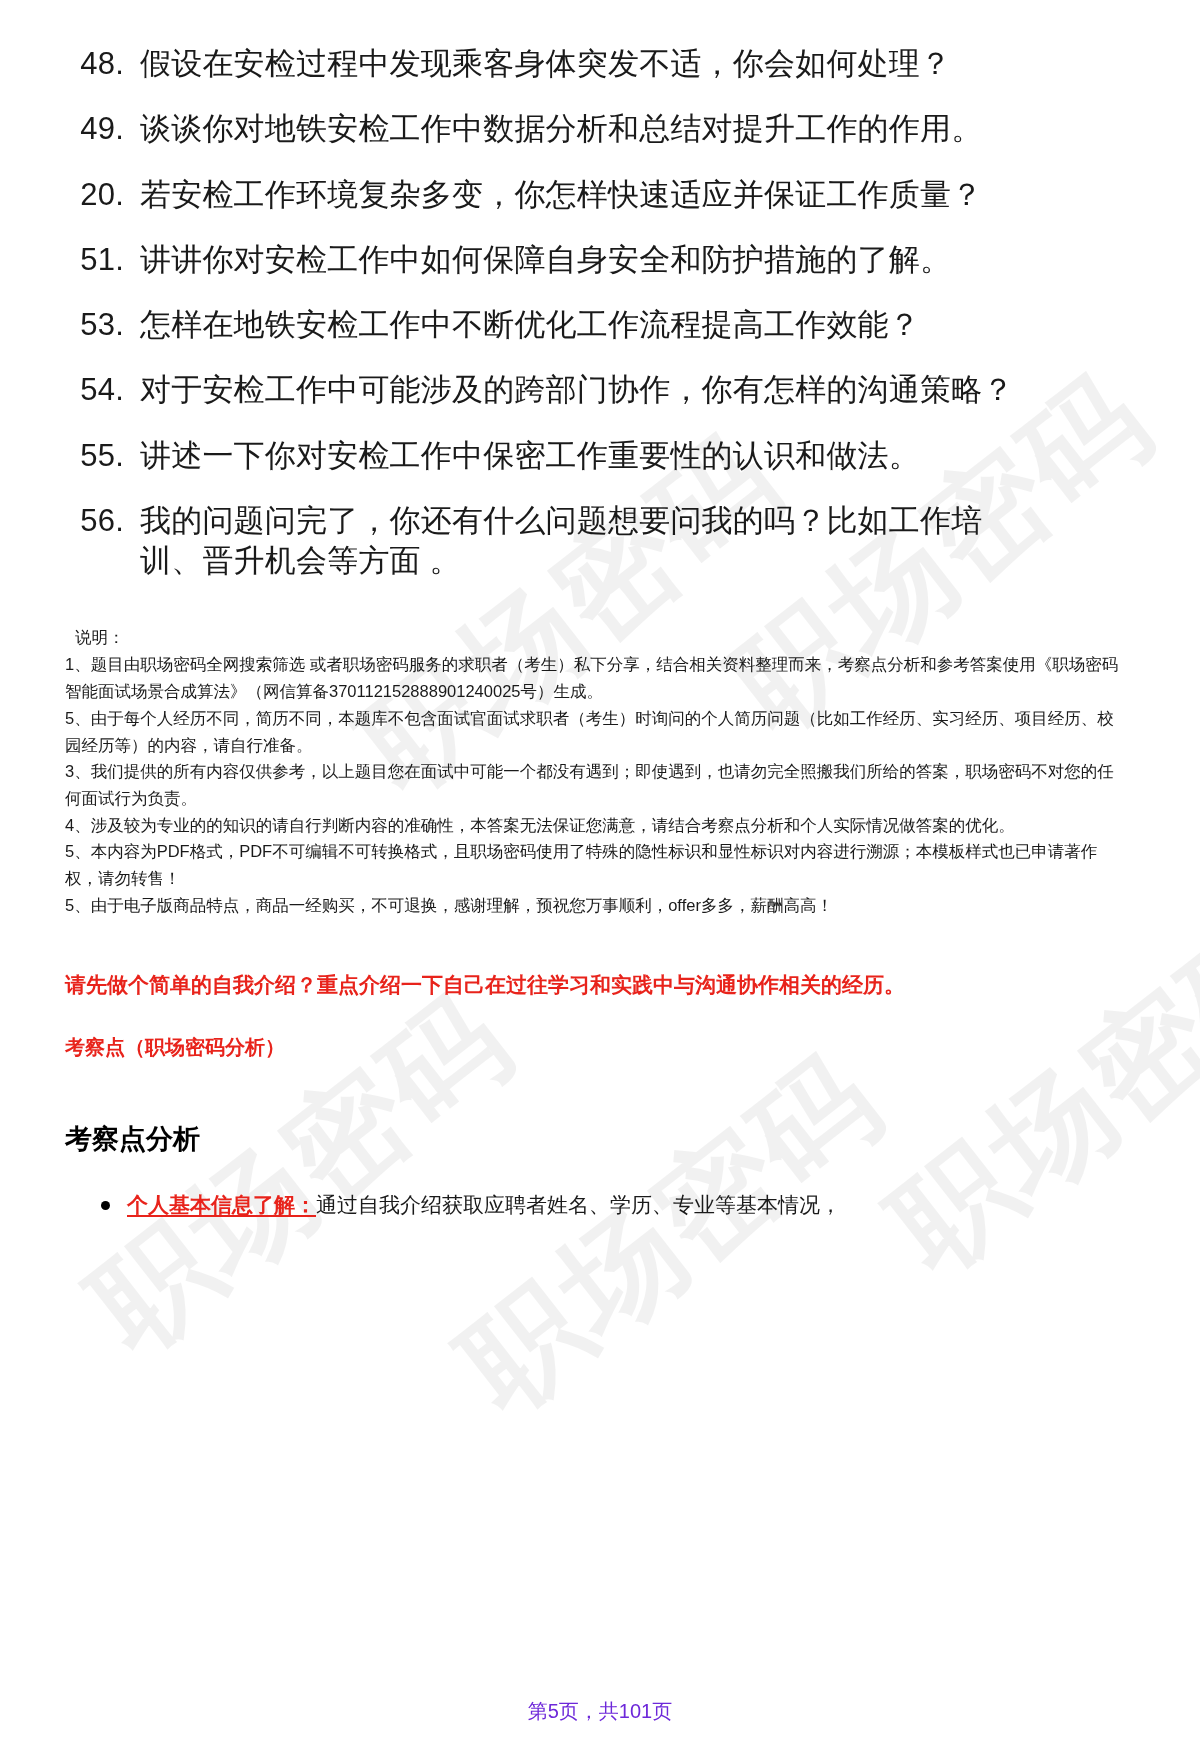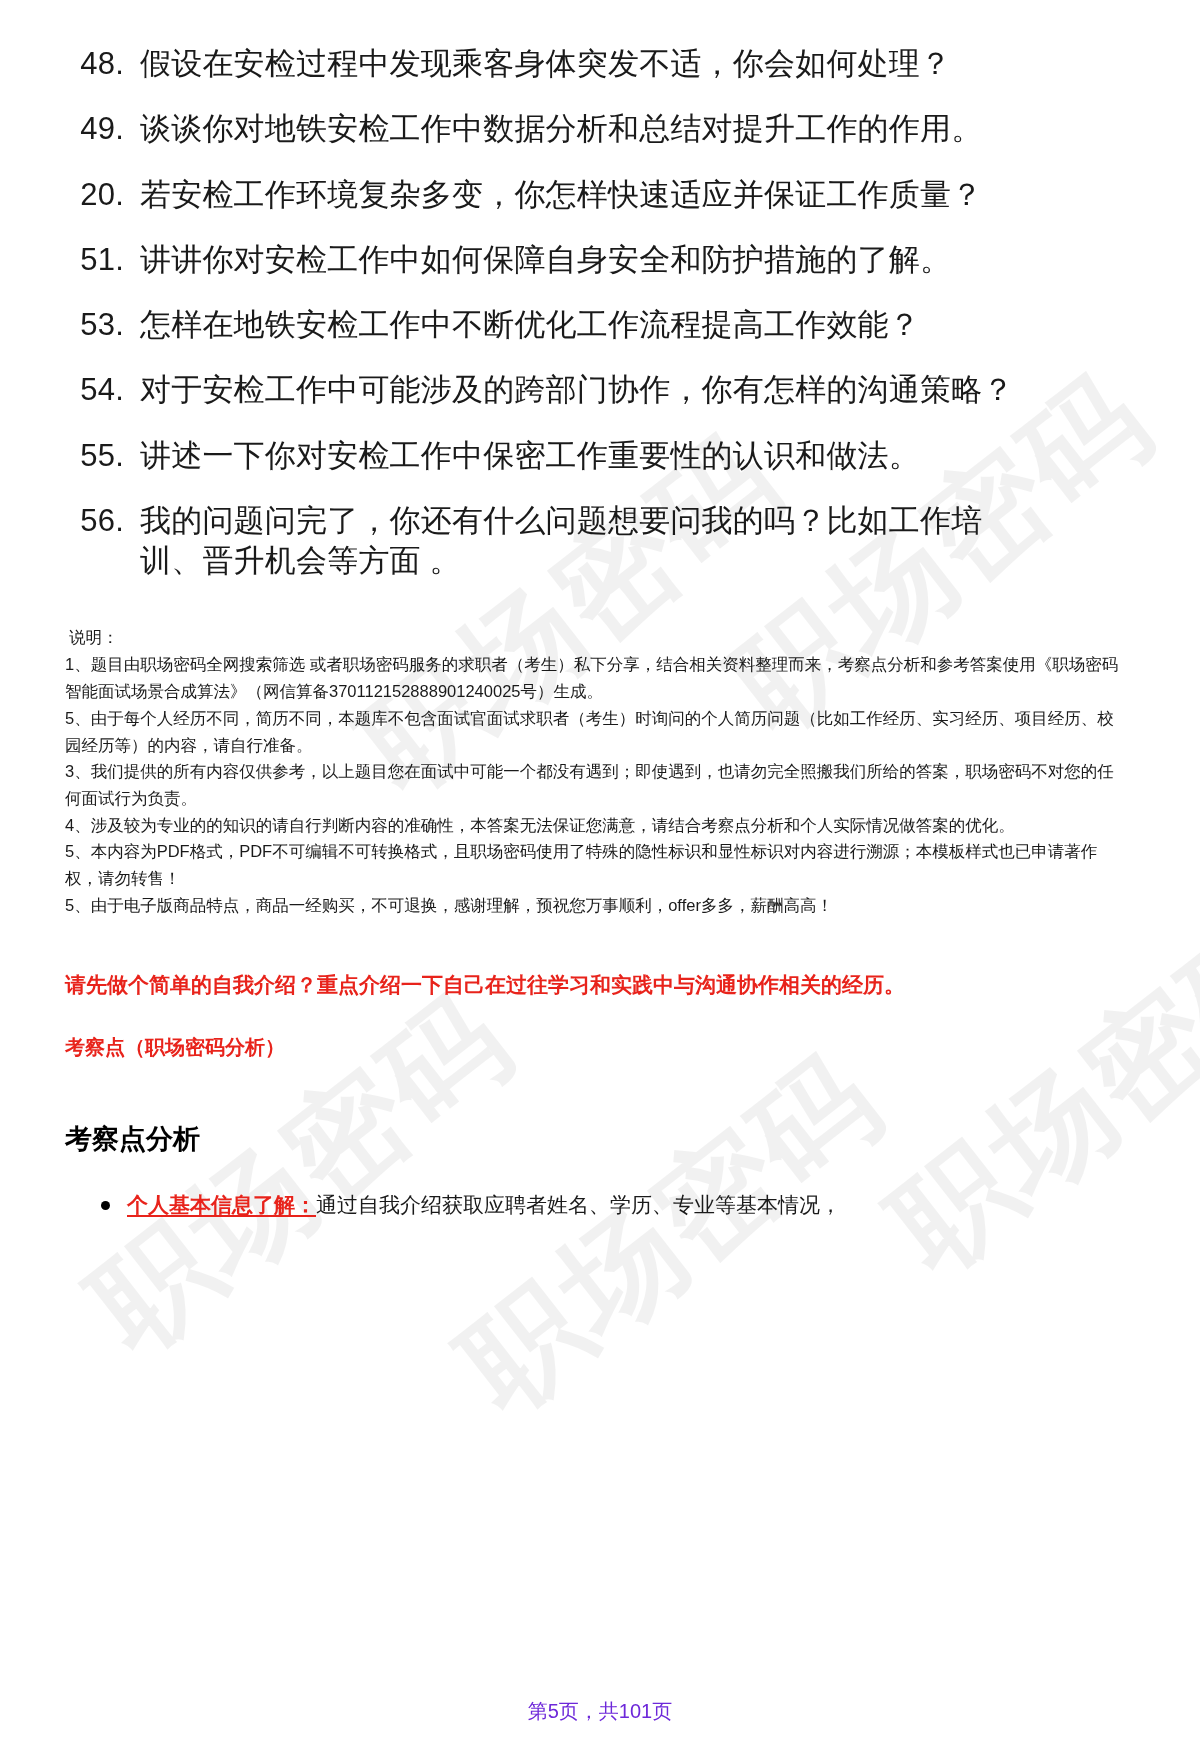--- a/index.html
+++ b/index.html
@@ -72,21 +72,21 @@
 
   
   .notes {
     margin-top: 42px;
     padding-left: 13px;
     font-size: 16.5px;
     line-height: 1.62;
     color: #1a1a1a;
   }
   .notes-title {
-    margin: 0 0 1px 4px;
+    margin: 0 0 1px 10px;
   }
   .note-line {
     margin: 0;
     text-indent: 0;
   }
 
   
   .red-question {
     margin-top: 50px;
     padding-left: 13px;

